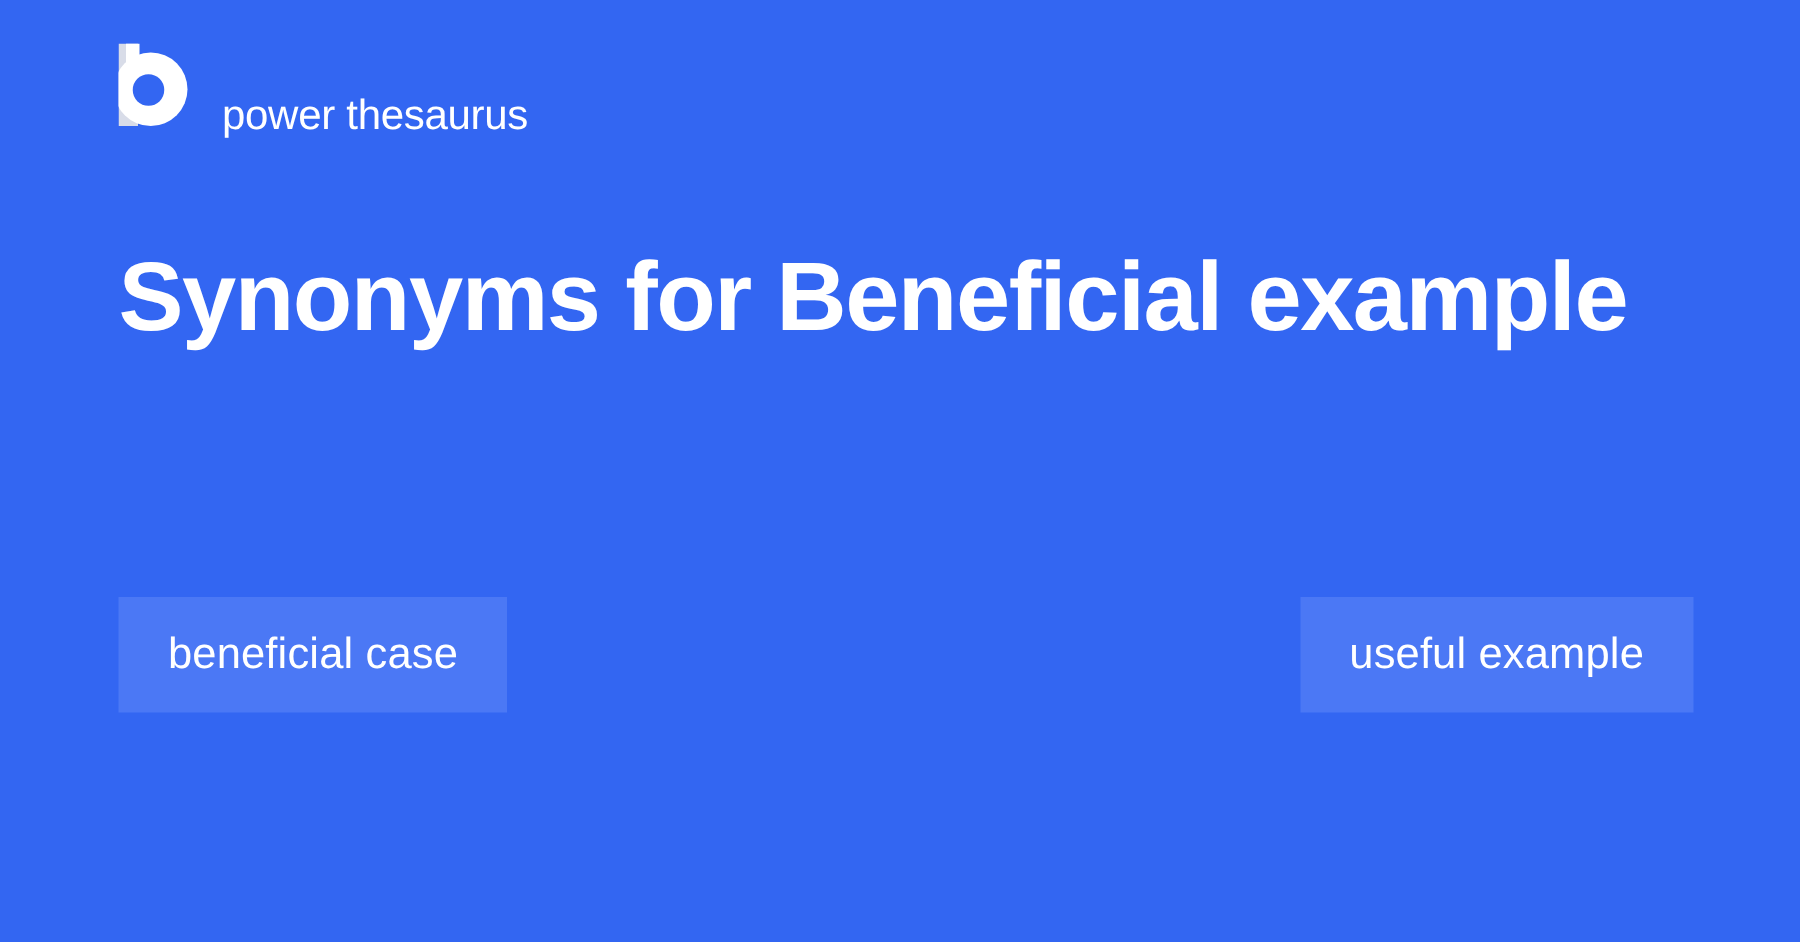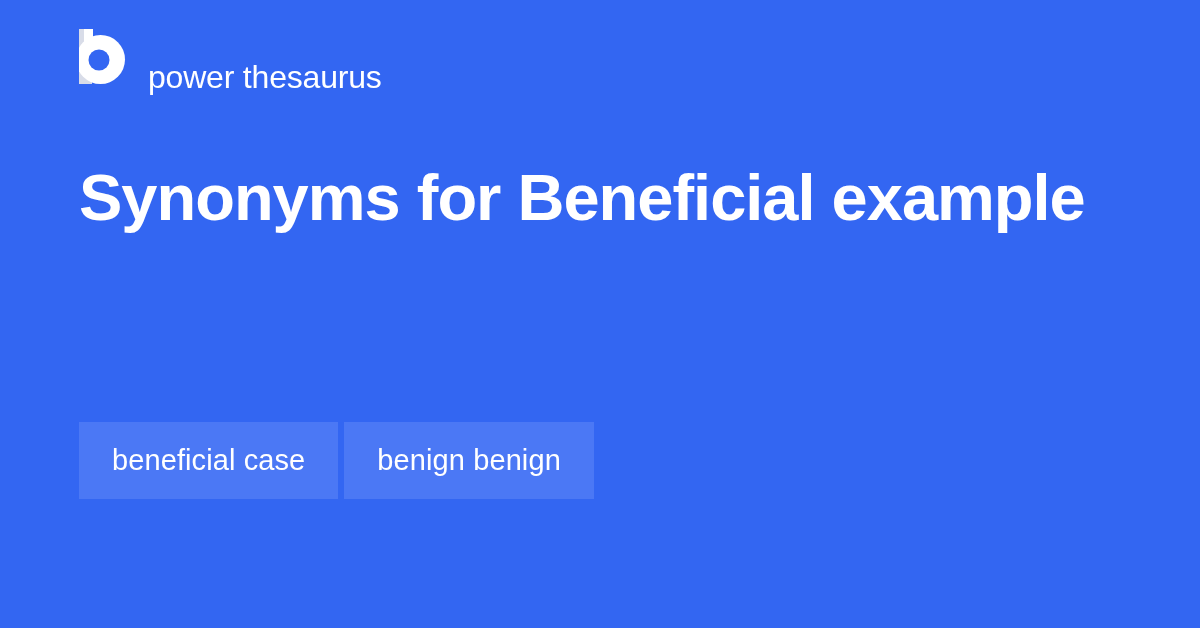--- a/index.html
+++ b/index.html
@@ -41,21 +41,21 @@
   }
   .brand-mark svg {
     display: block;
     width: 47px;
     height: 55px;
   }
 
   .brand-name {
     margin-left: 22px;
     color: #ffffff;
-    font-size: 32px;
+    font-size: 28px;
     font-weight: 400;
     letter-spacing: -0.2px;
     line-height: 1;
     white-space: nowrap;
     margin-top: 41px;
   }
 
   
   .headline {
     position: absolute;
@@ -67,25 +67,26 @@
     font-size: 65px;
     font-weight: 700;
     line-height: 115px;
     letter-spacing: -1px;
   }
 
   
   .chips {
     position: absolute;
     left: 79px;
-    top: 422px;
+    top: 398px;
     width: 1050px;
     display: flex;
     flex-wrap: wrap;
     gap: 18px 6px;
+    justify-content: space-between;
   }
 
   .chip {
     height: 77px;
     box-sizing: border-box;
     padding: 0 33px;
     display: flex;
     align-items: center;
     justify-content: center;
     background: #4b78f5;
@@ -116,16 +117,16 @@
         <circle cx="20" cy="31" r="10.5" fill="#3366f2"></circle>
       </svg>
     </div>
     <div class="brand-name">power thesaurus</div>
   </div>
 
   <h1 class="headline">Synonyms for Beneficial example</h1>
 
   <div class="chips">
     <div class="chip">beneficial case</div>
-    <div class="chip">benign benign</div>
+    <div class="chip">useful example</div>
   </div>
 
 </div>
 
 </body></html>

